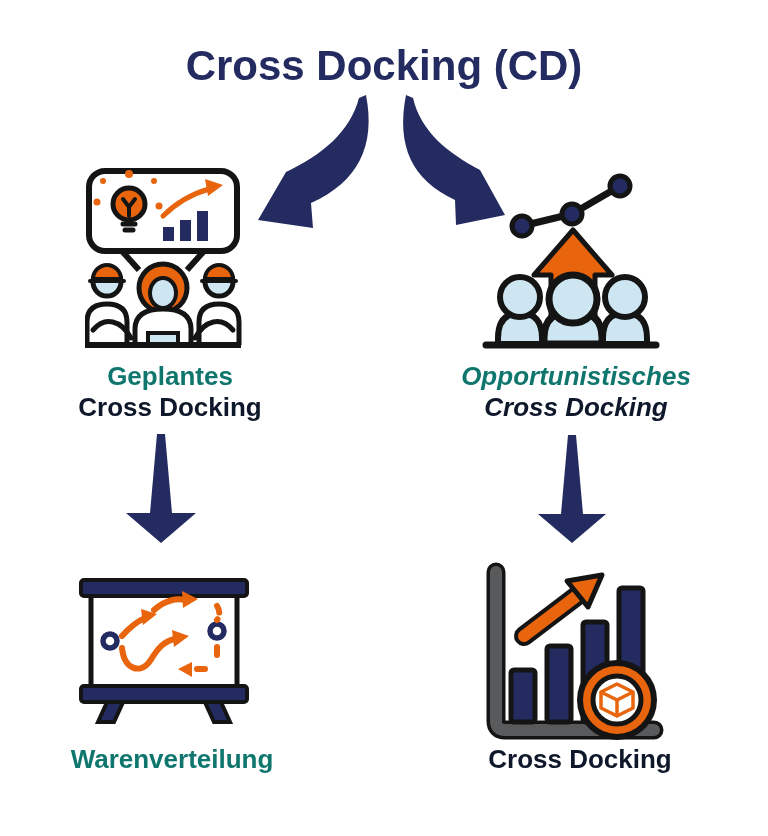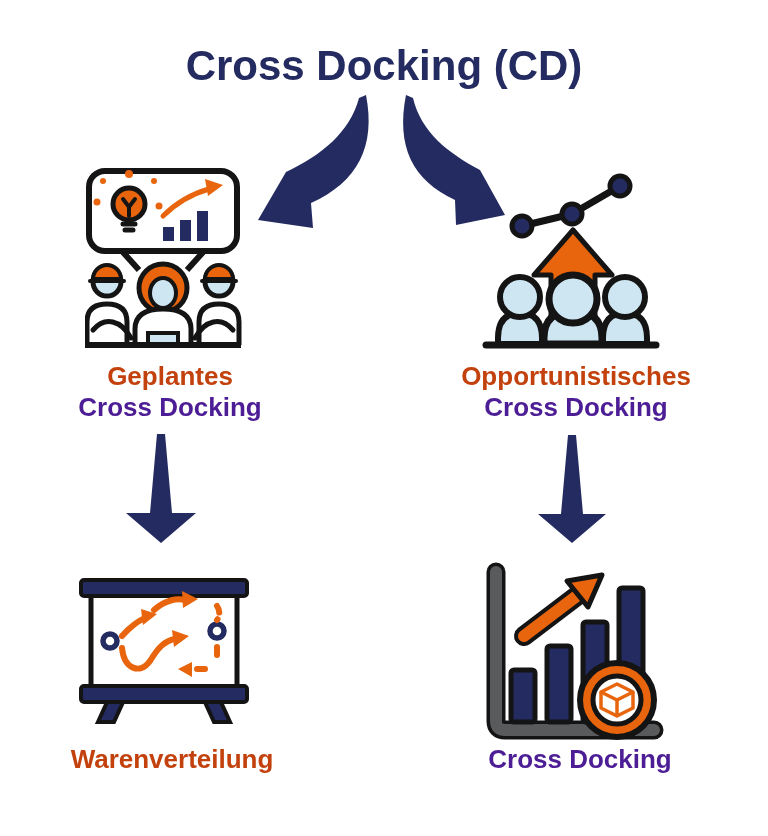--- a/index.html
+++ b/index.html
@@ -18,24 +18,24 @@
     color:#242B60;
     letter-spacing:0px;
   }
   .node-label{
     position:absolute;
     text-align:center;
     font-weight:bold;
     font-size:26px;
     line-height:31px;
   }
-  .node-label .accent{color:#c2410c;display:block;}
-  .node-label .rest{color:#4c1d95;display:block;}
+  .node-label .accent{color:#0f766e;display:block;}
+  .node-label .rest{color:#0f172a;display:block;}
   #label-branch-left{left:20px;top:361px;width:300px;}
-  #label-branch-right{left:420px;top:361px;width:312px;}
+  #label-branch-right{left:420px;top:361px;width:312px;font-style:italic;}
   #label-result-left{left:22px;top:744px;width:300px;}
   #label-result-right{left:420px;top:744px;width:320px;}
   #arrow-layer{left:0;top:0;width:768px;height:836px;pointer-events:none;}
   #icon-planning{left:85px;top:166px;width:170px;height:182px;}
   #icon-crowd{left:478px;top:172px;width:185px;height:178px;}
   #icon-board{left:78px;top:572px;width:172px;height:152px;}
   #icon-chart{left:478px;top:560px;width:200px;height:188px;}
   svg{display:block;width:100%;height:100%;}
 </style>
 </head>

